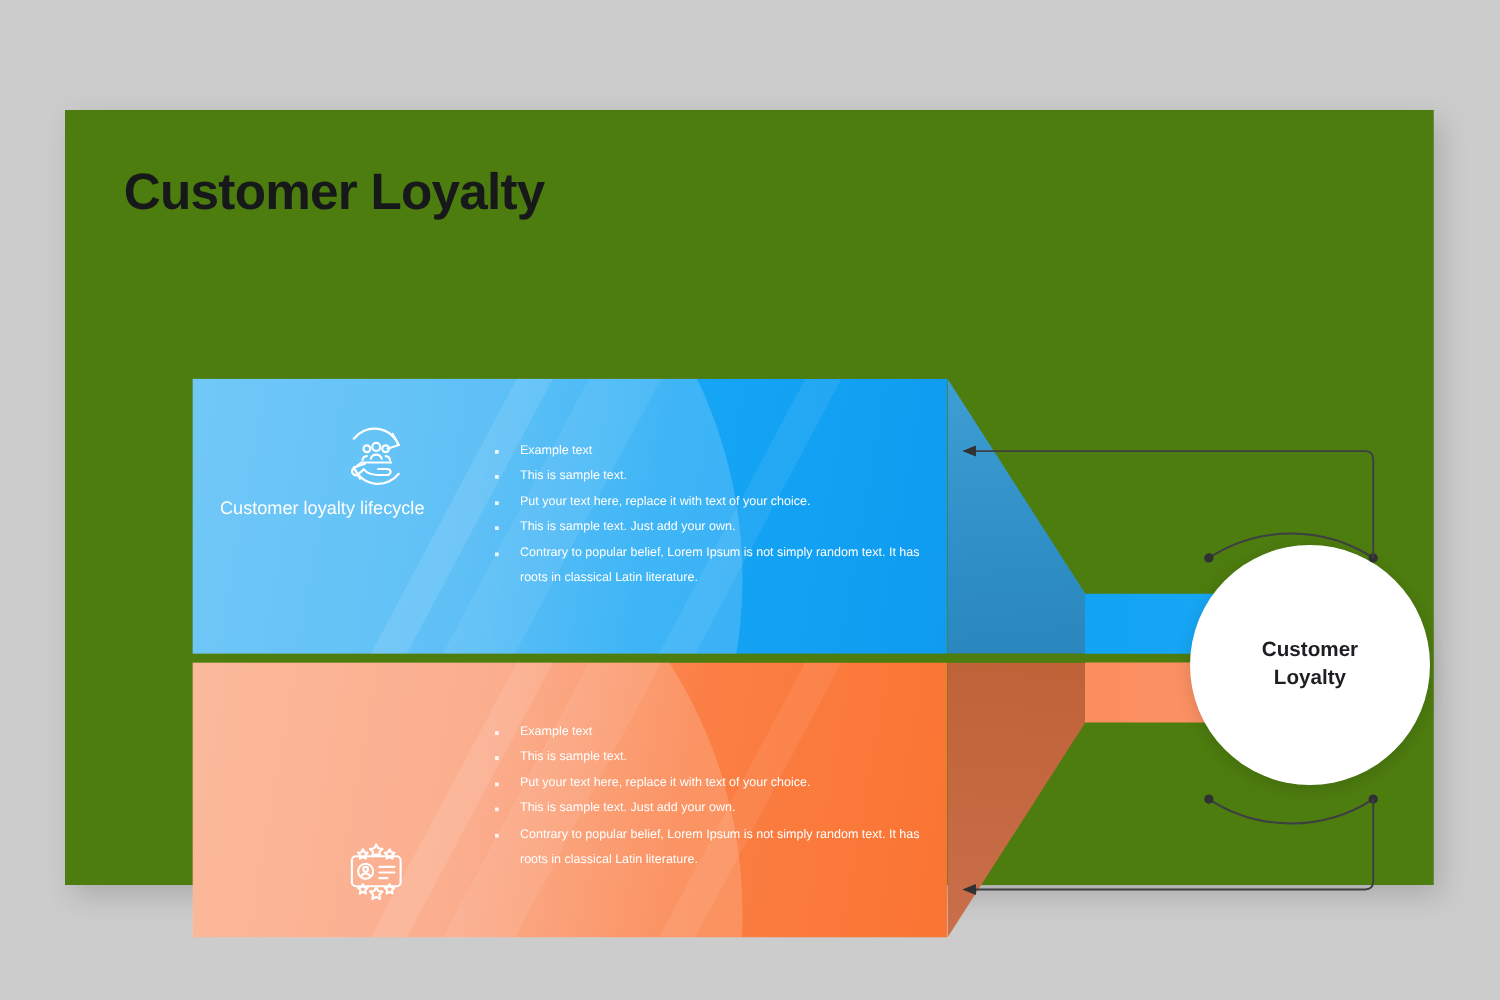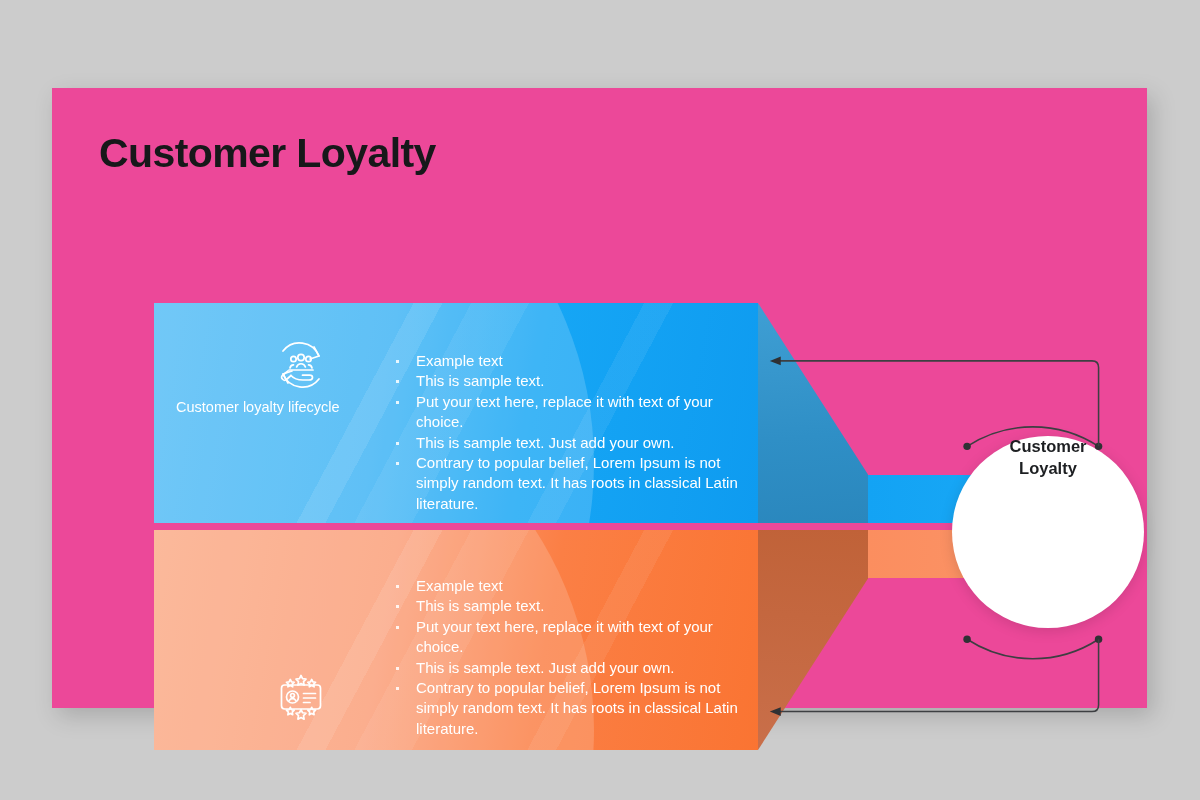--- a/index.html
+++ b/index.html
@@ -20,21 +20,21 @@
     height: 800px;
   }
 
   
   .slide {
     position: absolute;
     left: 52px;
     top: 88px;
     width: 1095px;
     height: 620px;
-    background: #ec4899;
+    background: #4d7c0f;
     box-shadow: 6px 8px 22px rgba(0,0,0,0.17);
   }
 
   .slide-title {
     position: absolute;
     left: 47px;
     top: 42px;
     font-size: 41px;
     font-weight: bold;
     color: #17181a;
@@ -123,21 +123,21 @@
     width: 350px;
     margin: 0;
     padding: 0;
     list-style: none;
   }
   .panel-orange .bullets { top: 46px; }
 
   .bullets li {
     position: relative;
     color: #ffffff;
-    font-size: 15px;
+    font-size: 10px;
     line-height: 20.4px;
     padding-left: 22px;
     margin-bottom: 0px;
   }
   .bullets li::before {
     content: "";
     position: absolute;
     left: 2px;
     top: 9px;
     width: 3px;
@@ -183,20 +183,21 @@
   .hub {
     position: absolute;
     left: 900px;
     top: 348px;
     width: 192px;
     height: 192px;
     border-radius: 50%;
     background: #ffffff;
     box-shadow: 0 3px 14px rgba(0,0,0,0.13);
     display: flex;
+    align-items: center;
     justify-content: center;
   }
   .hub-text {
     text-align: center;
     font-size: 16.5px;
     font-weight: bold;
     color: #1d1f22;
     line-height: 1.32;
     white-space: pre-line;
   }

